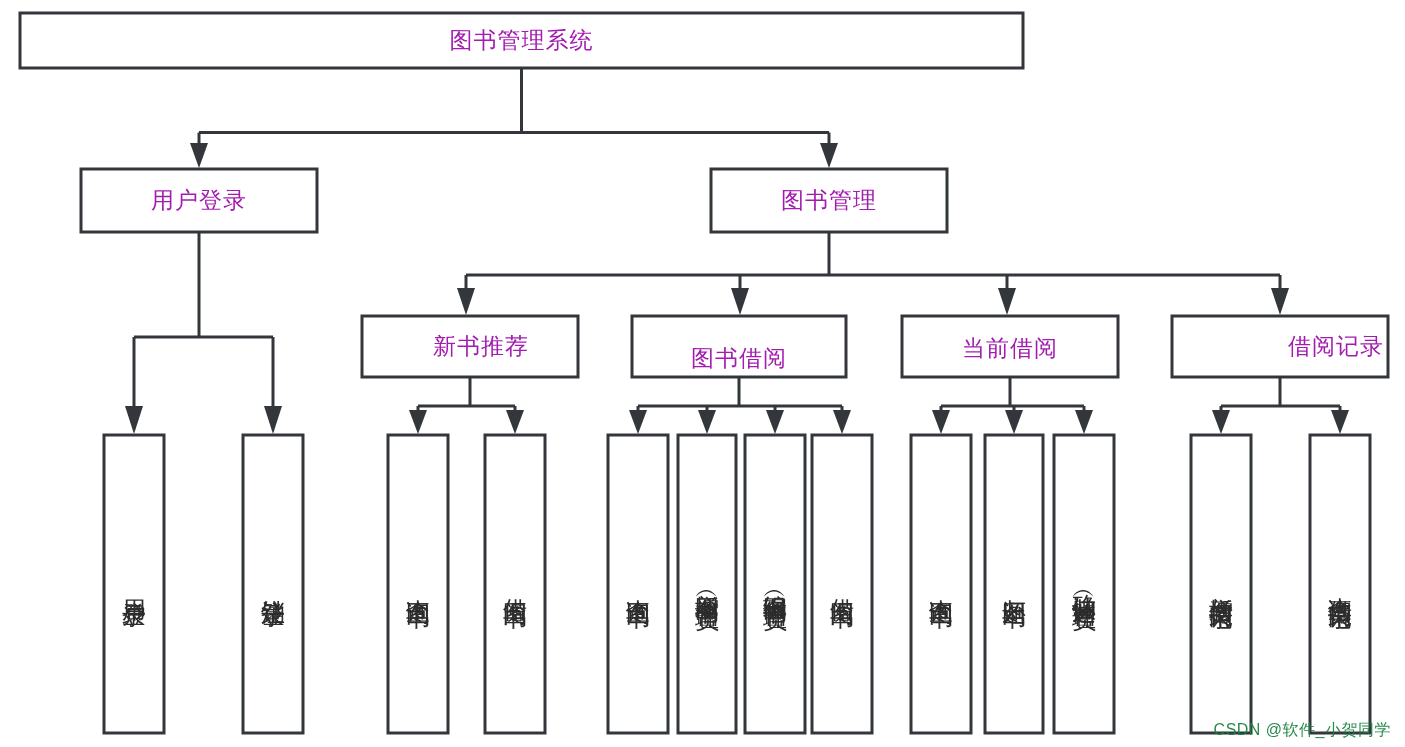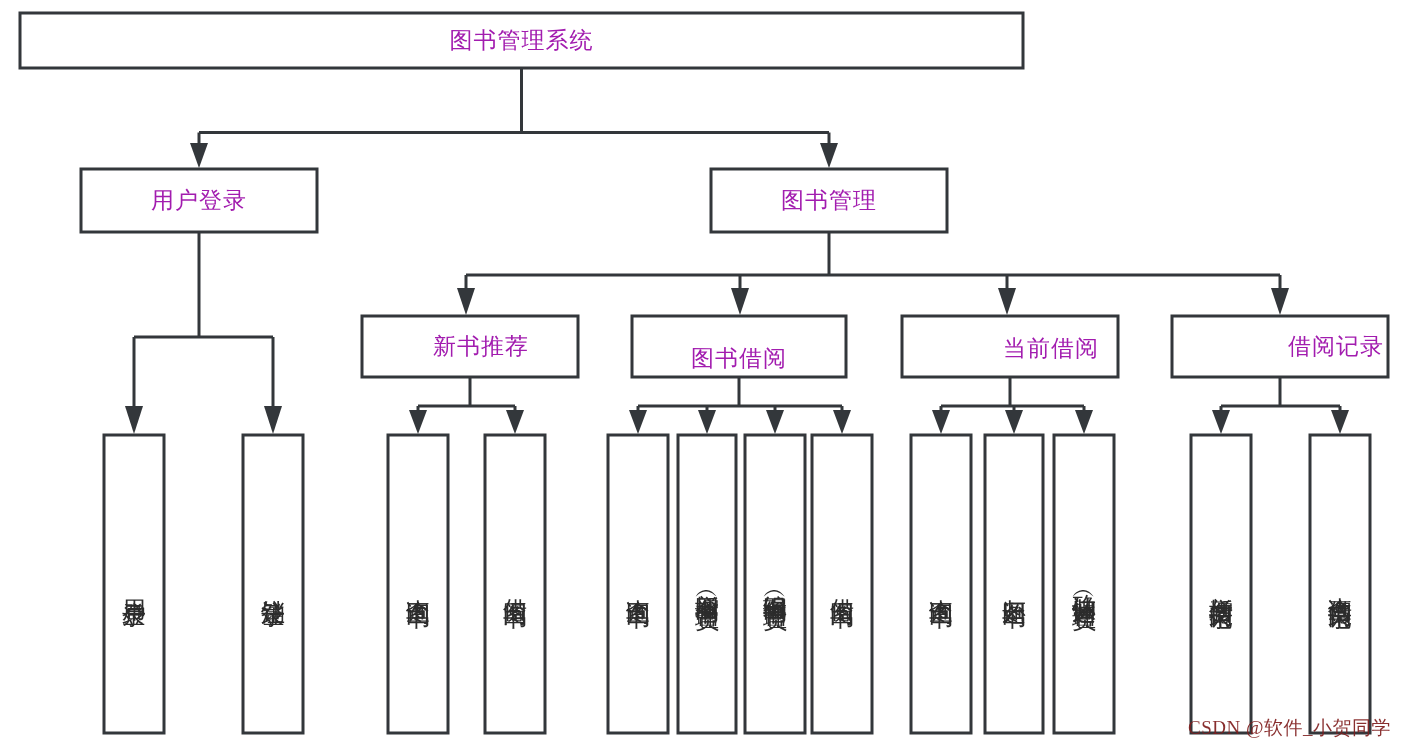--- a/index.html
+++ b/index.html
@@ -65,26 +65,25 @@
     writing-mode: vertical-rl;
     text-orientation: upright;
     letter-spacing: 2px;
     white-space: nowrap;
     pointer-events: none;
   }
   .watermark {
     position: absolute;
     right: 14px;
     bottom: 6px;
-    color: #7f1d1d;
-    font-size: 19px;
+    color: #15803d;
+    font-size: 16px;
     letter-spacing: 0.5px;
     white-space: nowrap;
     opacity: 0.92;
-    font-family: Liberation Serif, serif;
   }
 </style>
 </head>
 <body>
 
 <div id="diagram-root">
 
   <svg class="diagram-svg" viewBox="0 0 1405 747">
 
     <g>
@@ -185,21 +184,21 @@
     <rect class="node-box" x="1310" y="435" width="60" height="298"></rect>
   </svg>
 
   <div class="node-label-h" style="left:20px; top:13px; width:1003px; height:55px;">图书管理系统</div>
 
   <div class="node-label-h" style="left:81px; top:169px; width:236px; height:63px;">用户登录</div>
   <div class="node-label-h" style="left:711px; top:169px; width:236px; height:63px;">图书管理</div>
 
   <div class="node-label-h" style="left:362px; top:316px; width:238px; height:61px;">新书推荐</div>
   <div class="node-label-h" style="left:632px; top:328px; width:214px; height:61px;">图书借阅</div>
-  <div class="node-label-h" style="left:902px; top:316px; width:216px; height:65px;padding-left:41px;">当前借阅</div>
+  <div class="node-label-h" style="left:902px; top:316px; width:216px; height:65px;">当前借阅</div>
   <div class="node-label-h" style="left:1228px; top:316px; width:216px; height:61px;">借阅记录</div>
 
   <div class="node-label-v" style="left:104px; top:435px; width:60px; height:298px;">用户登录</div>
   <div class="node-label-v" style="left:243px; top:435px; width:60px; height:298px;">注销登录</div>
   <div class="node-label-v" style="left:388px; top:435px; width:60px; height:298px;">查询图书</div>
   <div class="node-label-v" style="left:485px; top:435px; width:60px; height:298px;">借阅图书</div>
   <div class="node-label-v" style="left:608px; top:435px; width:60px; height:298px;">查询图书</div>
   <div class="node-label-v" style="left:678px; top:435px; width:58px; height:298px;">新增图书（管理员）</div>
   <div class="node-label-v" style="left:745px; top:435px; width:60px; height:298px;">编辑图书（管理员）</div>
   <div class="node-label-v" style="left:812px; top:435px; width:60px; height:298px;">借阅图书</div>

